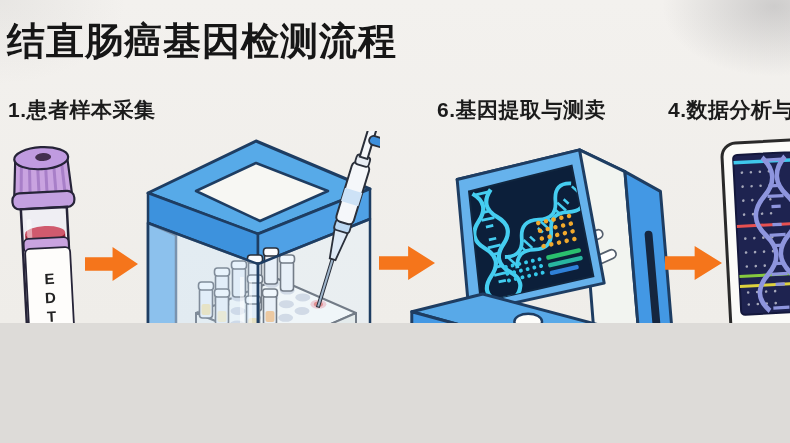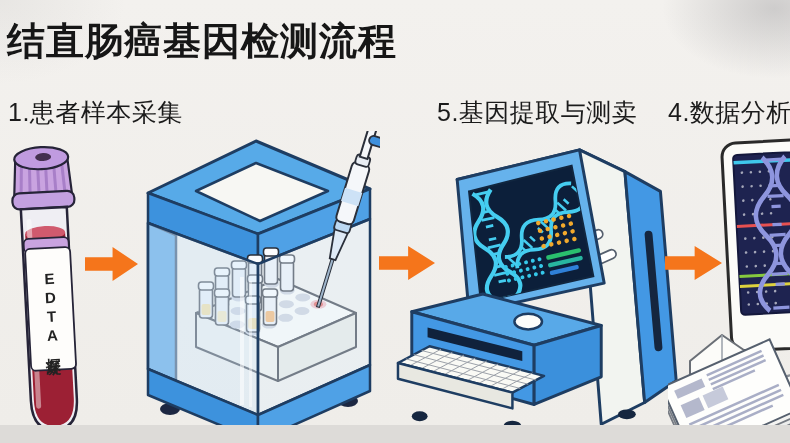--- a/index.html
+++ b/index.html
@@ -1,31 +1,31 @@
 <!DOCTYPE html>
 <html><head>
 <meta charset="utf-8">
 <style>
   html,body{margin:0;padding:0;background:#dddbd8;}
   .canvas{
-    position:relative;width:790px;height:425px;overflow:hidden;
+    position:relative;width:790px;height:323px;overflow:hidden;
     background:
       radial-gradient(160px 100px at 98% 2%, rgba(120,120,125,.30), rgba(120,120,125,0) 70%),
       radial-gradient(180px 120px at 0% 0%, rgba(150,150,150,.12), rgba(150,150,150,0) 70%),
       linear-gradient(#f3f1ee,#efede9);
     font-family:"Liberation Sans","DejaVu Sans",sans-serif;
   }
   .abs{position:absolute;}
   .title{
     position:absolute;left:7px;top:16px;margin:0;
     font-size:38px;font-weight:900;color:#161616;letter-spacing:1px;white-space:nowrap;
   }
   .step-label{
     position:absolute;top:96px;
-    font-size:25px;font-weight:400;color:#1b1b1b;white-space:nowrap;letter-spacing:0.5px;
+    font-size:21px;font-weight:700;color:#1b1b1b;white-space:nowrap;letter-spacing:0.5px;
   }
   .arrow{
     position:absolute;background:#f5751b;
     clip-path:polygon(0 30%,52% 30%,52% 0,100% 50%,52% 100%,52% 70%,0 70%);
   }
   .tube-wrap{left:8px;top:138px;width:80px;height:300px;transform:rotate(-3deg);}
   .tube-text{
     position:absolute;left:21px;top:114px;width:42px;height:116px;
     display:flex;align-items:center;justify-content:center;
     writing-mode:vertical-rl;text-orientation:upright;
@@ -34,21 +34,21 @@
   svg{display:block;}
 </style>
 </head>
 <body>
 
 <div class="canvas">
 
   <h1 class="title">结直肠癌基因检测流程</h1>
 
   <div class="step-label" style="left:8px">1.患者样本采集</div>
-  <div class="step-label" style="left:437px">5.基因提取与测卖</div>
+  <div class="step-label" style="left:437px">6.基因提取与测卖</div>
   <div class="step-label" style="left:668px">4.数据分析与报</div>
 
   <div class="abs tube-wrap">
     <svg width="80" height="300" viewBox="0 0 80 300">
       <path d="M14 20 L11 58 L69 58 L66 20 Z" fill="#c9a3e0" stroke="#262438" stroke-width="2.2"></path>
       <g stroke="#a87fc8" stroke-width="3">
         <line x1="20" y1="23" x2="18" y2="56"></line>
           <line x1="28" y1="23" x2="27" y2="56"></line>
         <line x1="36" y1="23" x2="36" y2="56"></line>
           <line x1="44" y1="23" x2="44" y2="56"></line>

